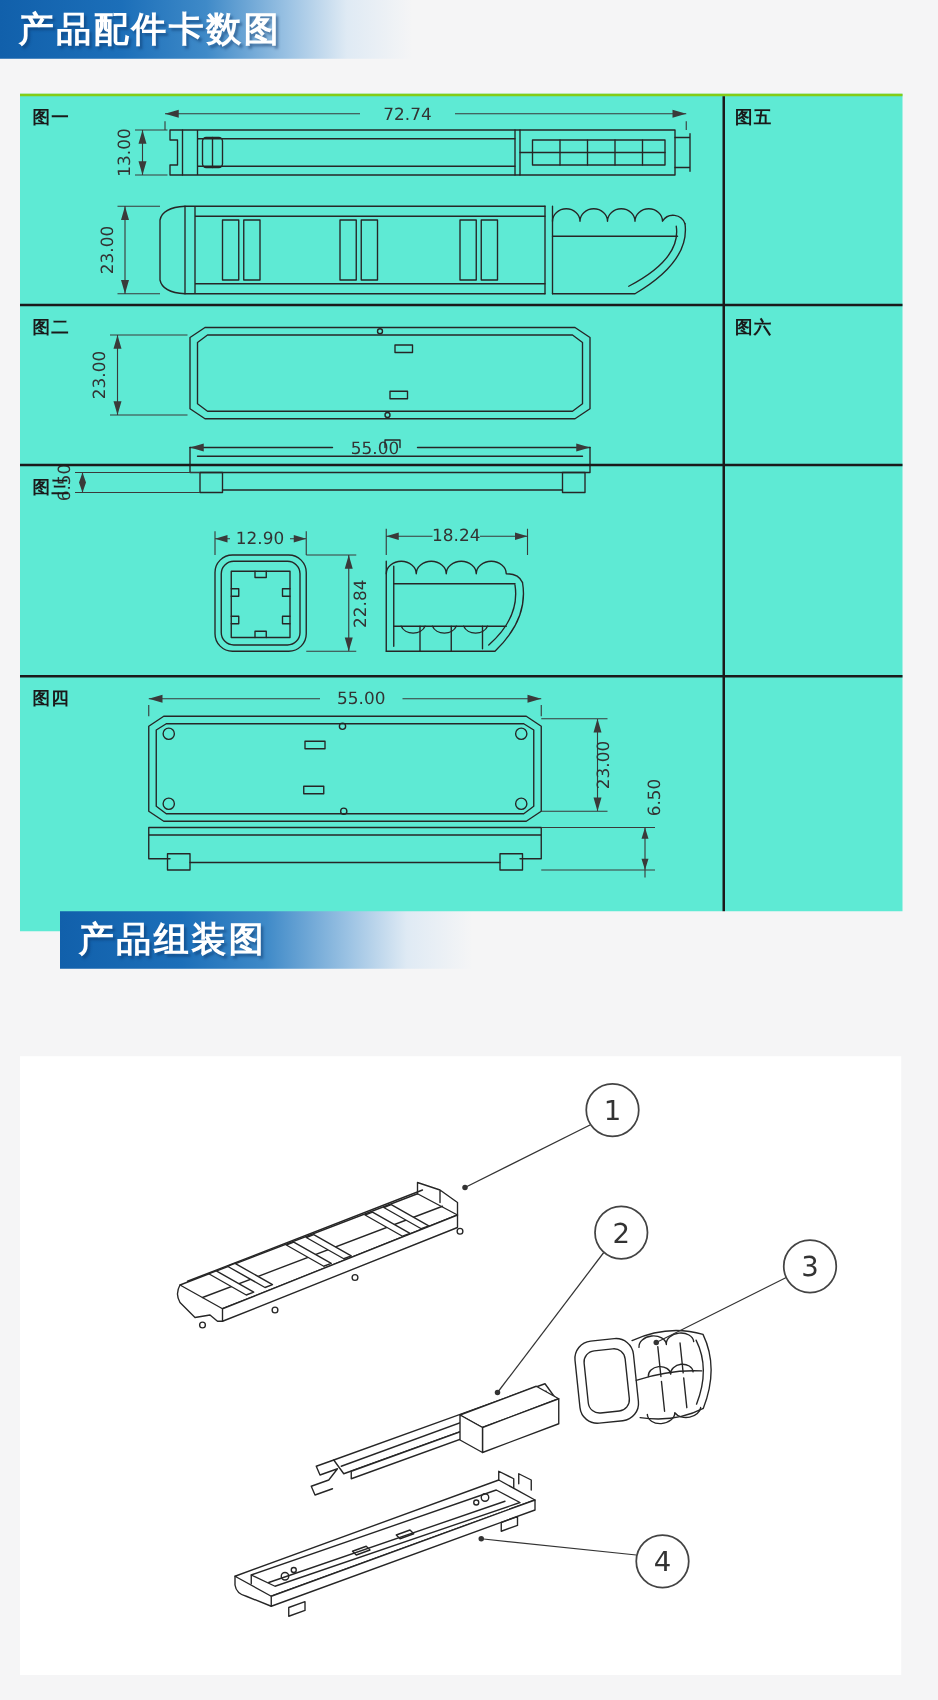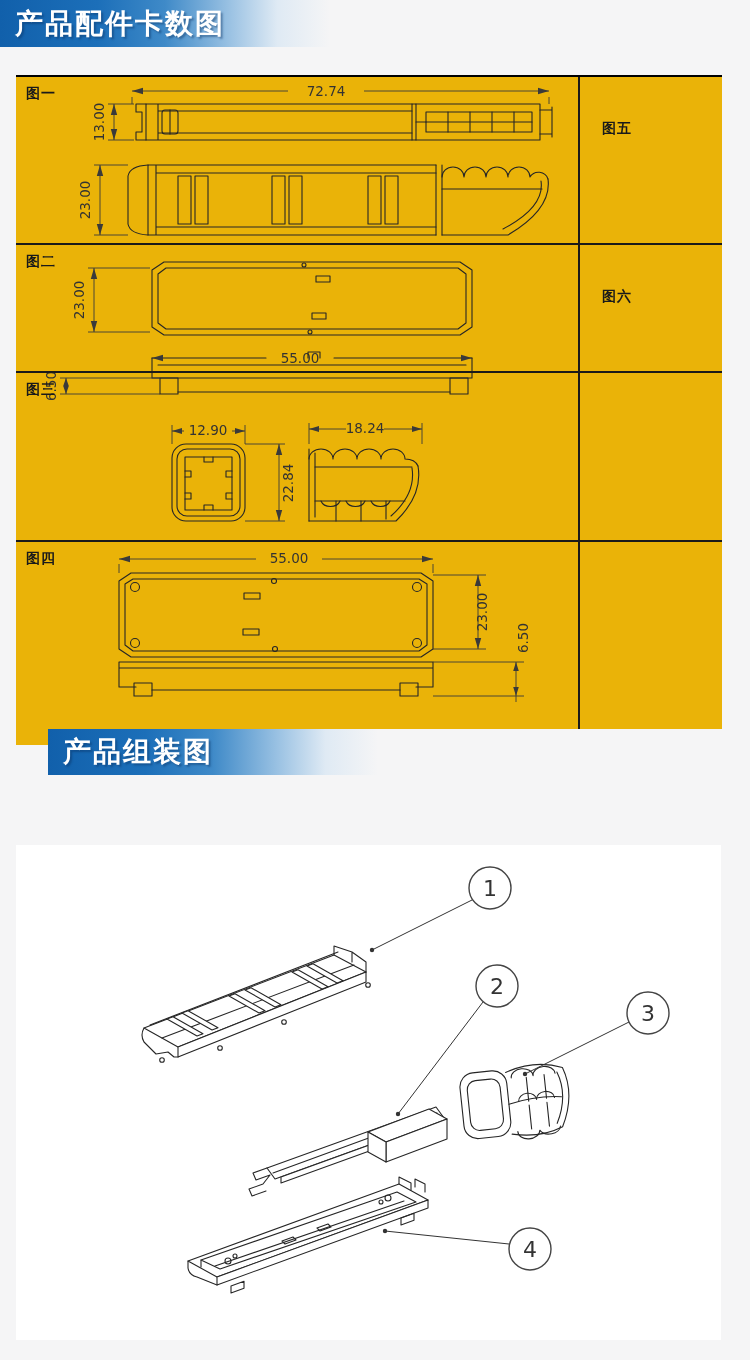--- a/index.html
+++ b/index.html
@@ -13,37 +13,37 @@
     position:absolute;left:0;width:100%;height:47px;
     color:#fff;font-size:28px;font-weight:bold;line-height:47px;
     padding-left:15px;box-sizing:border-box;letter-spacing:2px;
     text-shadow:2px 2px 2px rgba(10,50,100,0.45);
     background:linear-gradient(90deg,#1160ab 0%,#1c6fb9 13%,#3f8ac8 22%,#9ec4e4 31%,#dfeaf4 37%,#f5f5f6 44%);
   }
   #banner-parts{top:0;}
   #banner-assembly{top:729px;height:46px;line-height:46px;margin-left:48px;}
   .drawing-table{
     position:absolute;left:16px;top:75px;width:706px;height:670px;
-    background:#eab308;border-top:2px solid #000000;box-sizing:border-box;
+    background:#5eead4;border-top:2px solid #84cc16;box-sizing:border-box;
   }
   .v-divider{
     position:absolute;left:562px;top:0;width:2px;height:100%;
     background:#1a1a1a;
   }
   .t-row{position:relative;width:100%;box-sizing:border-box;}
   .t-row.sep{border-top:2px solid #1a1a1a;}
   #row-fig1{height:166px;}
   #row-fig2{height:128px;}
   #row-fig3{height:169px;text-decoration:underline;}
   #row-fig4{height:164px;}
   .fig-label{
     position:absolute;left:10px;top:8px;font-size:14px;font-weight:bold;
     color:#1a1a1a;letter-spacing:1px;z-index:2;
   }
-  .fig-label.right-col{left:586px;margin-top:35px;}
+  .fig-label.right-col{left:572px;}
   svg.draw{position:absolute;left:0;top:0;display:block;}
   .assembly-box{
     position:absolute;left:16px;top:845px;width:705px;height:495px;
     background:#ffffff;
   }
   
   .ol{fill:none;stroke:#262626;stroke-width:1.1;stroke-linejoin:round;stroke-linecap:round;}
   .olw{fill:#ffffff;stroke:#262626;stroke-width:1.1;stroke-linejoin:round;}
   .dim{fill:none;stroke:#3a3a3a;stroke-width:0.9;}
   .arr{fill:#3a3a3a;stroke:none;}

